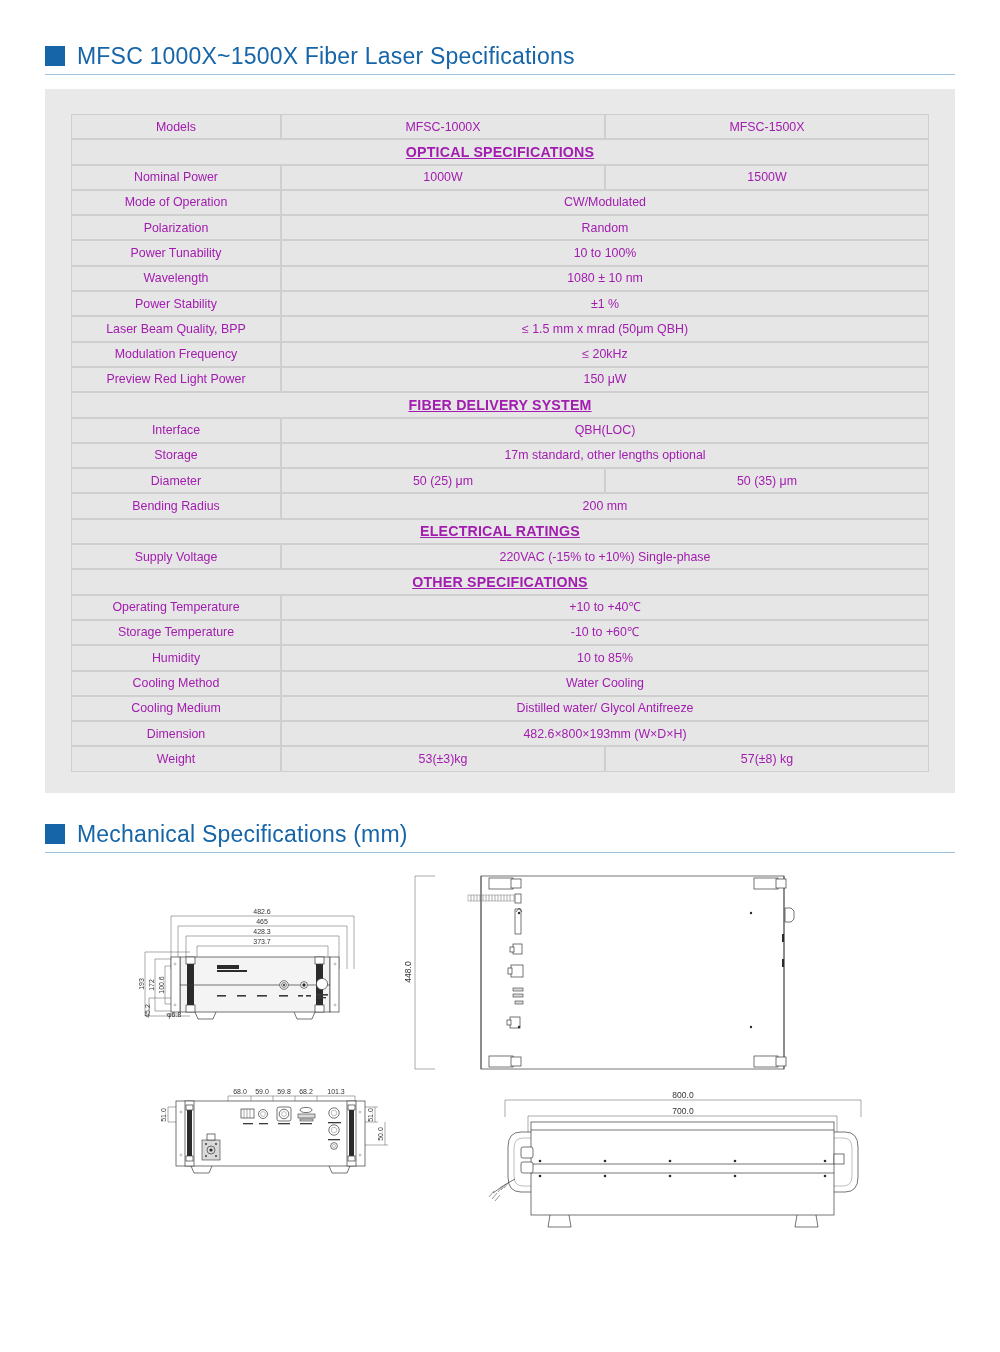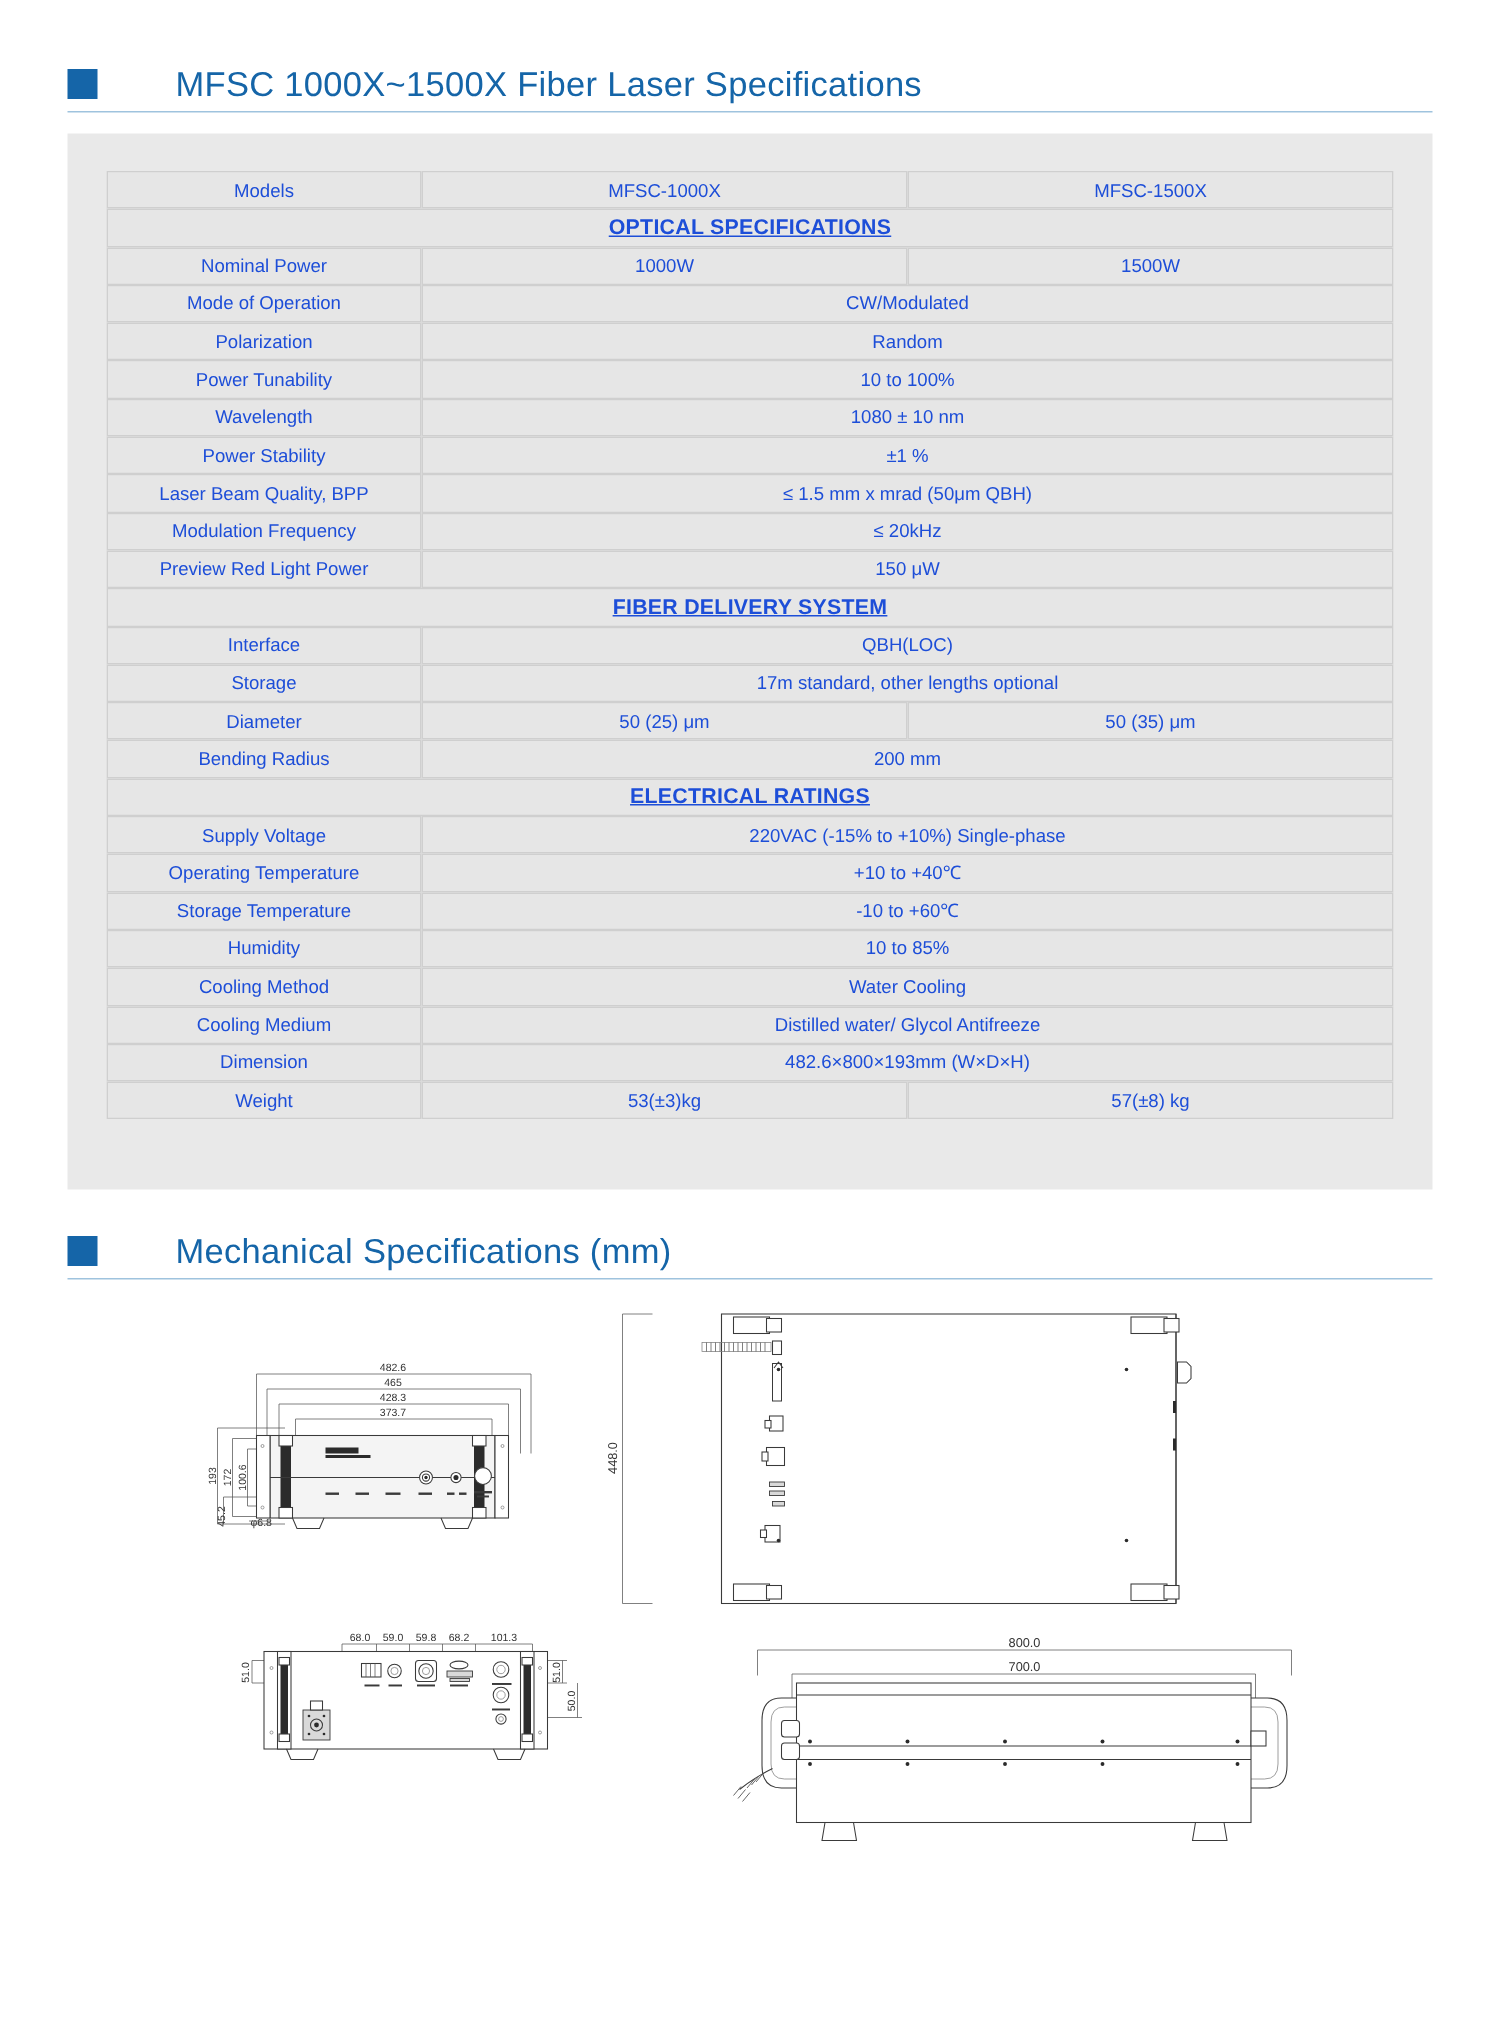--- a/index.html
+++ b/index.html
@@ -14,21 +14,20 @@
   }
 
   
   .section-head {
     position:absolute;
     left:45px;
     width:910px;
     height:36px;
     display:flex;
     align-items:center;
-    gap:40px;
   }
   .accent-square {
     width:20px; height:20px;
     background:#1565a8;
     flex:0 0 auto;
     margin-right:12px;
   }
   .section-title {
     font-size:23px;
     color:#1565a8;
@@ -60,21 +59,21 @@
     table-layout:fixed;
   }
   table.spec td {
     background:#e6e6e6;
     border:1px solid #ffffff;
     outline:1px solid #cfcfcf;
     outline-offset:-1px;
     height:25.3px;
     font-size:12.4px;
     text-align:center;
-    color:#1d4ed8;
+    color:#a21caf;
     padding:0 4px;
     font-weight:400;
     line-height:1.15;
   }
   table.spec td.group {
     font-size:14.2px;
     font-weight:700;
     letter-spacing:0.2px;
     text-decoration:underline;
   }
@@ -204,20 +203,23 @@
 
       <tr>
         <td class="group" colspan="3">ELECTRICAL RATINGS</td>
       </tr>
 
       <tr>
         <td>Supply Voltage</td>
         <td colspan="2">220VAC (-15% to +10%) Single-phase</td>
       </tr>
 
+      <tr>
+        <td class="group" colspan="3">OTHER SPECIFICATIONS</td>
+      </tr>
 
       <tr>
         <td>Operating Temperature</td>
         <td colspan="2">+10 to +40℃</td>
       </tr>
 
       <tr>
         <td>Storage Temperature</td>
         <td colspan="2">-10 to +60℃</td>
       </tr>

